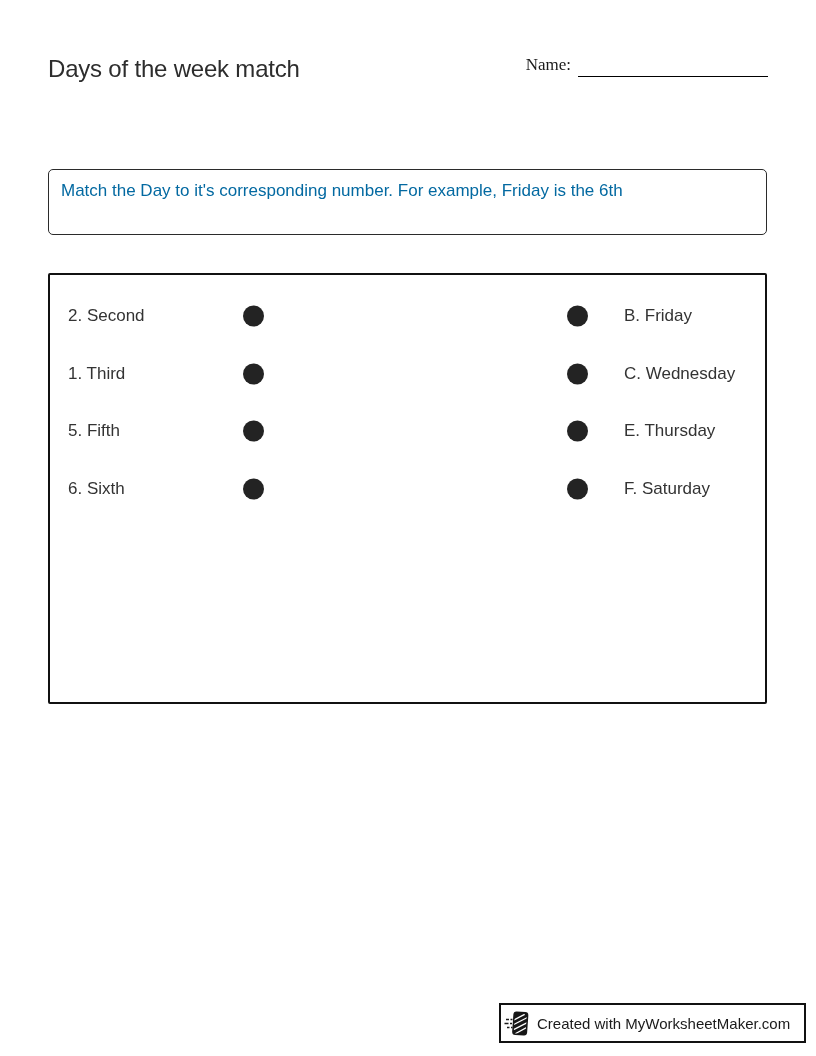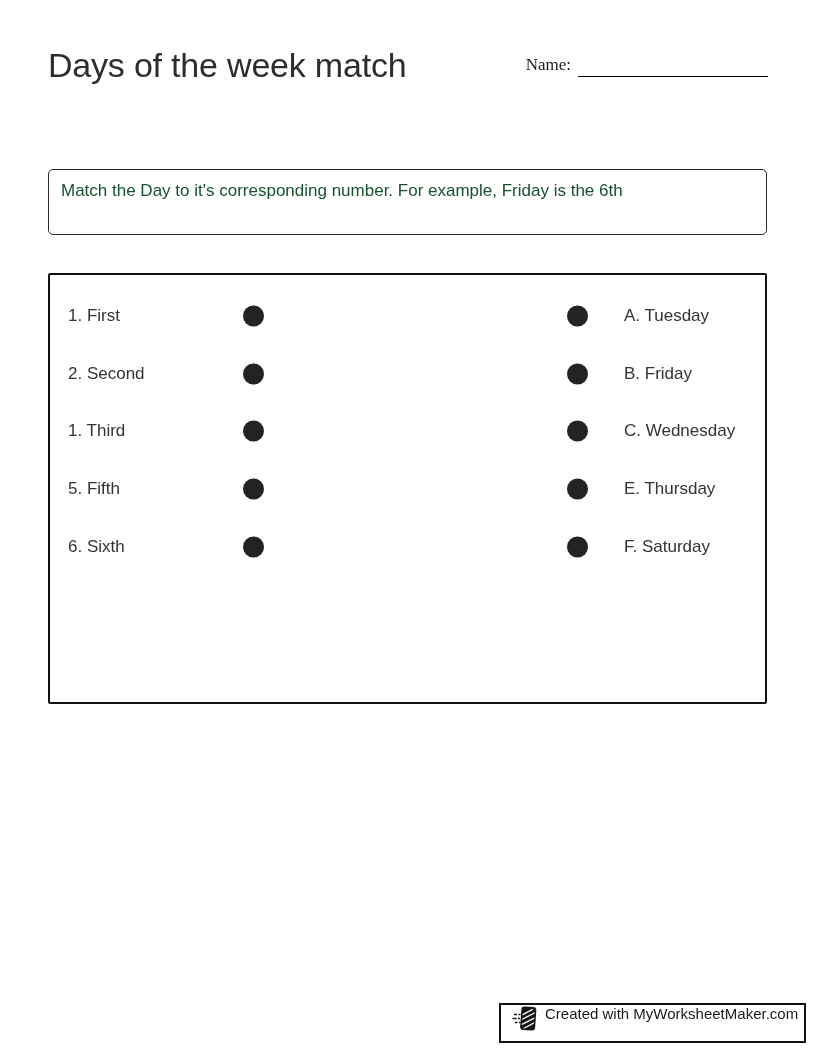--- a/index.html
+++ b/index.html
@@ -8,22 +8,22 @@
     background: #ffffff;
     font-family: "Liberation Sans", sans-serif;
     position: relative;
     overflow: hidden;
     color: #333333;
   }
 
   
   .title {
     position: absolute;
-    left: 48px; top: 46px;
-    font-size: 34px;
+    left: 48px; top: 55px;
+    font-size: 24px;
     font-weight: 400;
     color: #2d2d2d;
     letter-spacing: -0.2px;
   }
   .name-date {
     position: absolute;
     left: 519px; top: 52px;
     width: 249px;
   }
   .nd-row {
@@ -52,21 +52,21 @@
   .instructions {
     position: absolute;
     left: 48px; top: 169px;
     width: 719px;
     min-height: 66px;
     border: 1.5px solid #2b2b2b;
     border-radius: 5px;
     padding: 9px 12px;
     font-size: 17px;
     line-height: 24.5px;
-    color: #14532d;
+    color: #0369a1;
   }
   .instructions span { display: block; }
 
   
   .match-box {
     position: absolute;
     left: 48px; top: 273px;
     width: 719px;
     height: 431px;
     border: 2px solid #111111;
@@ -99,22 +99,22 @@
   .dot.right { left: 517px; }
 
   
   .footer-badge {
     position: absolute;
     left: 499px; top: 1003px;
     width: 307px;
     height: 40px;
     border: 2px solid #111111;
     display: flex;
-    align-items: flex-start;
-    padding: 0 10px 0 11px;
+    align-items: center;
+    padding: 0 10px 0 3px;
     background: #ffffff;
   }
   .footer-logo { flex: 0 0 auto; display: block; }
   .footer-text {
     margin-left: 8px;
     font-size: 15px;
     color: #1a1a1a;
     white-space: nowrap;
   }
 </style>
@@ -129,26 +129,20 @@
     <span class="nd-line"></span>
   </div>
 </div>
 
 <div class="instructions">
   <span>Match the Day to it's corresponding number. For example, Friday is the 6th</span>
 </div>
 
 <div class="match-box">
 
-  <div class="match-row">
-    <span class="m-label left">1. First</span>
-    <span class="dot left"></span>
-    <span class="dot right"></span>
-    <span class="m-label right">A. Tuesday</span>
-  </div>
 
   <div class="match-row">
     <span class="m-label left">2. Second</span>
     <span class="dot left"></span>
     <span class="dot right"></span>
     <span class="m-label right">B. Friday</span>
   </div>
 
   <div class="match-row">
     <span class="m-label left">1. Third</span>

